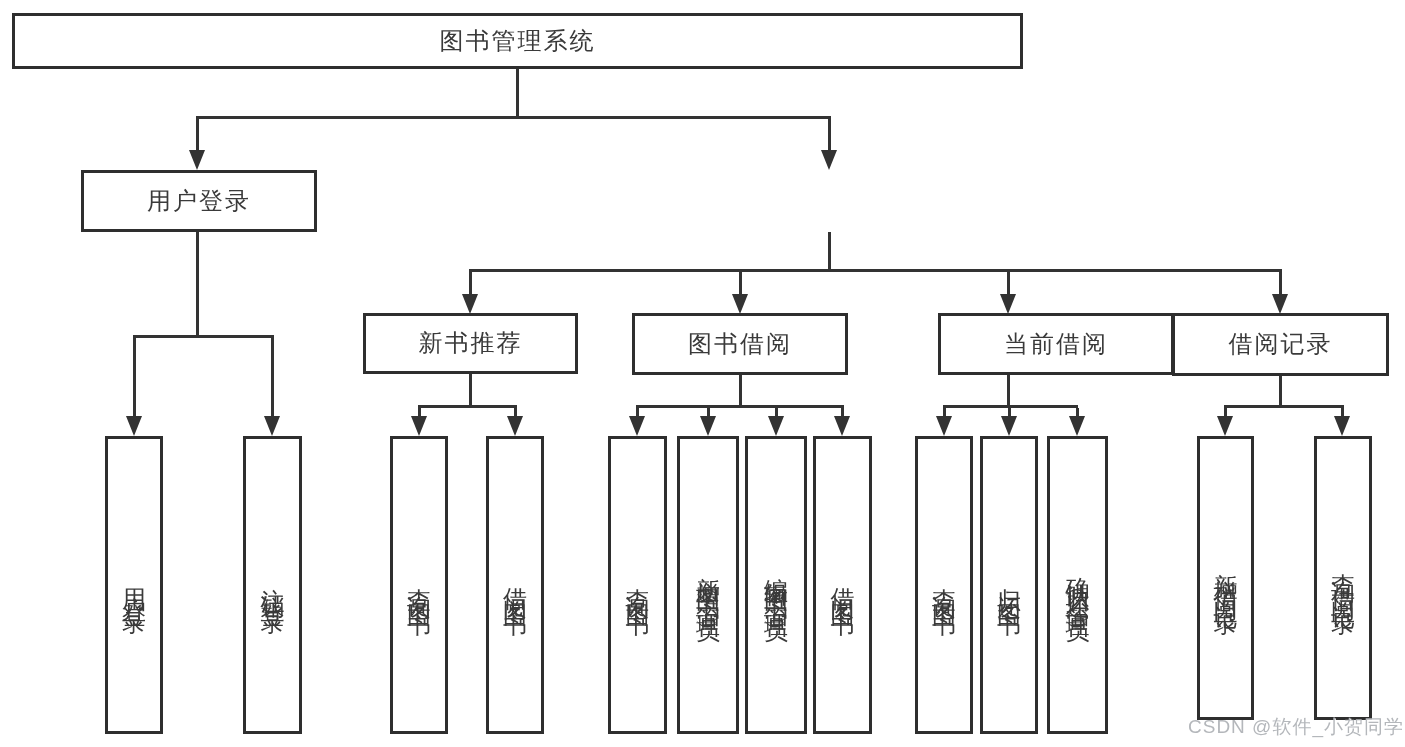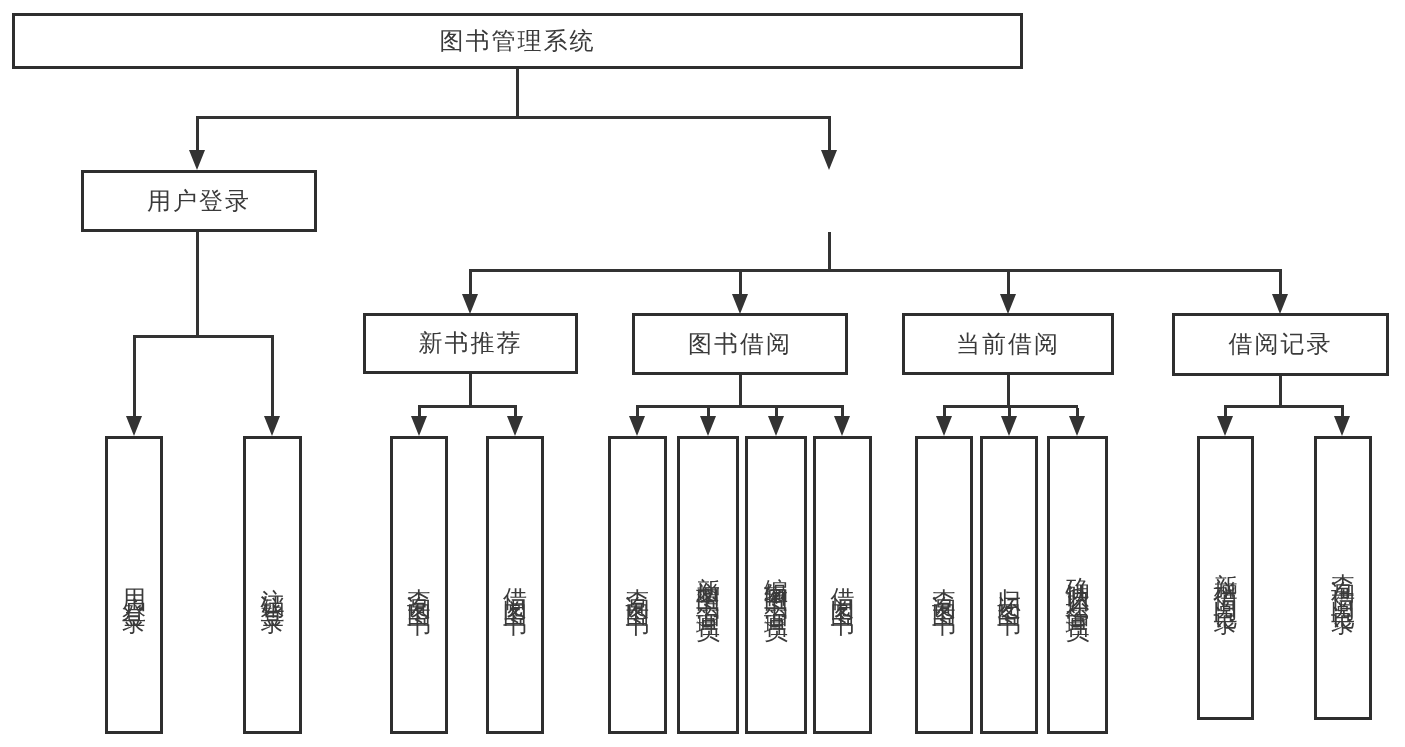--- a/index.html
+++ b/index.html
@@ -75,21 +75,21 @@
   <div class="node h" style="left:81px;top:170px;width:236px;height:62px">
     <span class="lbl">用户登录</span>
   </div>
 
   <div class="node h" style="left:632px;top:313px;width:216px;height:62px">
     <span class="lbl">图书借阅</span>
   </div>
   <div class="node h" style="left:363px;top:313px;width:215px;height:61px">
     <span class="lbl">新书推荐</span>
   </div>
-  <div class="node h" style="left:902px;top:313px;width:212px;height:62px">
+  <div class="node h" style="left:938px;top:313px;width:236px;height:62px">
     <span class="lbl">当前借阅</span>
   </div>
   <div class="node h" style="left:1172px;top:313px;width:217px;height:63px">
     <span class="lbl">借阅记录</span>
   </div>
 
   <div class="node v" style="left:105px;top:436px;width:58px;height:298px">
     <span class="lbl">用户登录</span>
   </div>
   <div class="node v" style="left:243px;top:436px;width:59px;height:298px">
@@ -181,13 +181,14 @@
       <div class="arrow" style="left: 700px; top: 416px;"></div>
       <div class="arrow" style="left: 768px; top: 416px;"></div>
       <div class="arrow" style="left: 834px; top: 416px;"></div>
       <div class="arrow" style="left: 936px; top: 416px;"></div>
       <div class="arrow" style="left: 1001px; top: 416px;"></div>
       <div class="arrow" style="left: 1069px; top: 416px;"></div>
       <div class="arrow" style="left: 1217px; top: 416px;"></div>
       <div class="arrow" style="left: 1334px; top: 416px;"></div>
     </div>
 
+  <div class="watermark">CSDN @软件_小贺同学</div>
 </div>
 
 </body></html>

